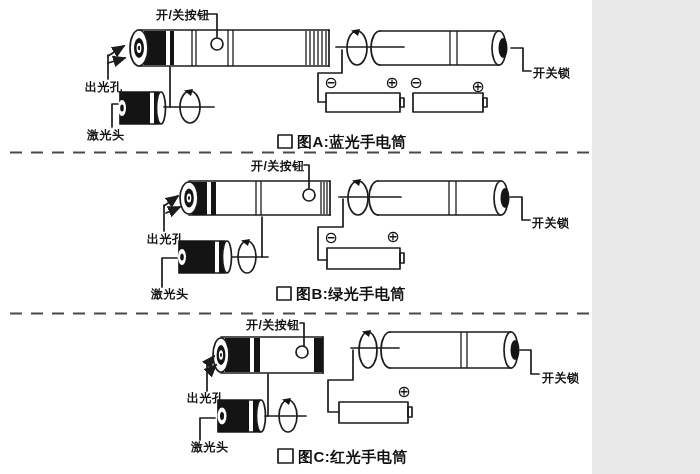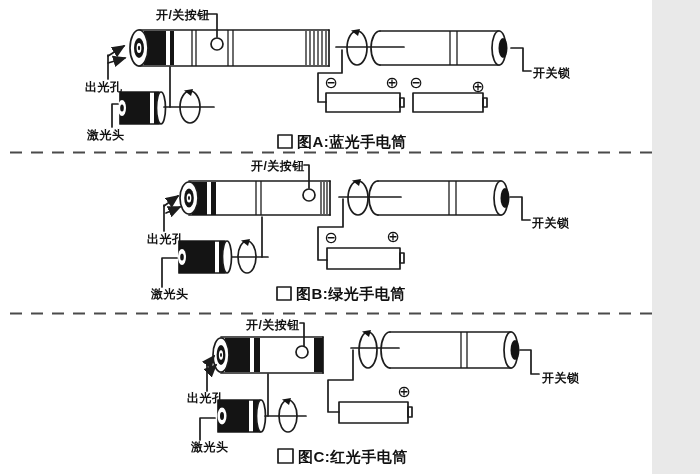--- a/index.html
+++ b/index.html
@@ -1,16 +1,16 @@
 <!DOCTYPE html>
 <html><head>
 <meta charset="utf-8">
 <style>
   html,body{margin:0;padding:0;background:#e9e9e9;}
-  #stage{position:relative;width:652px;height:474px;background:#ffffff;overflow:hidden;
+  #stage{position:relative;width:592px;height:474px;background:#ffffff;overflow:hidden;
          font-family:"Liberation Sans","DejaVu Sans",sans-serif;}
   svg{display:block}
   .ink{stroke:#1c1c1c;fill:none;stroke-width:1.7;stroke-linecap:round;stroke-linejoin:round;}
   .thin{stroke:#1c1c1c;fill:none;stroke-width:1.3;}
   .blk{fill:#141414;stroke:none;}
   .wht{fill:#ffffff;}
   .dash{stroke:#4a4a4a;stroke-width:2;stroke-dasharray:12 9;fill:none;}
   text{fill:#111;font-weight:700;}
   .lbl{font-size:12px;letter-spacing:.5px;}
   .cap{font-size:15px;letter-spacing:.5px;}

